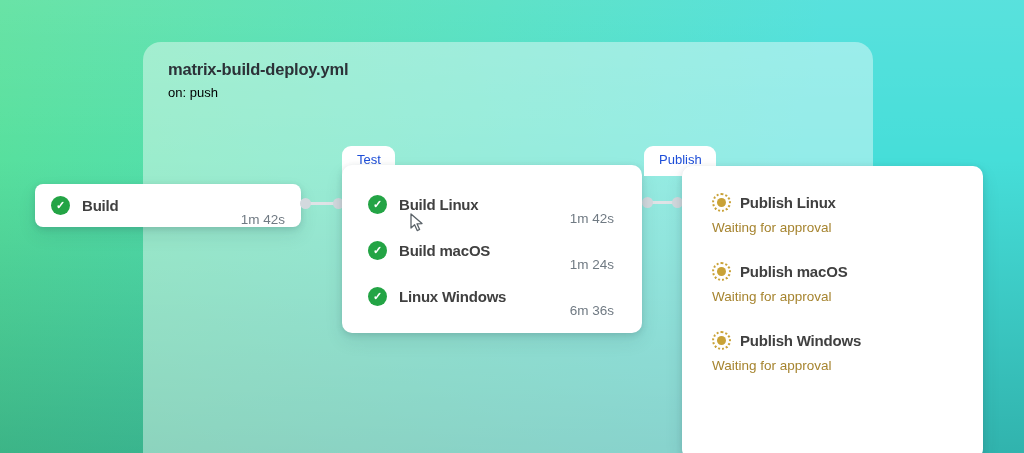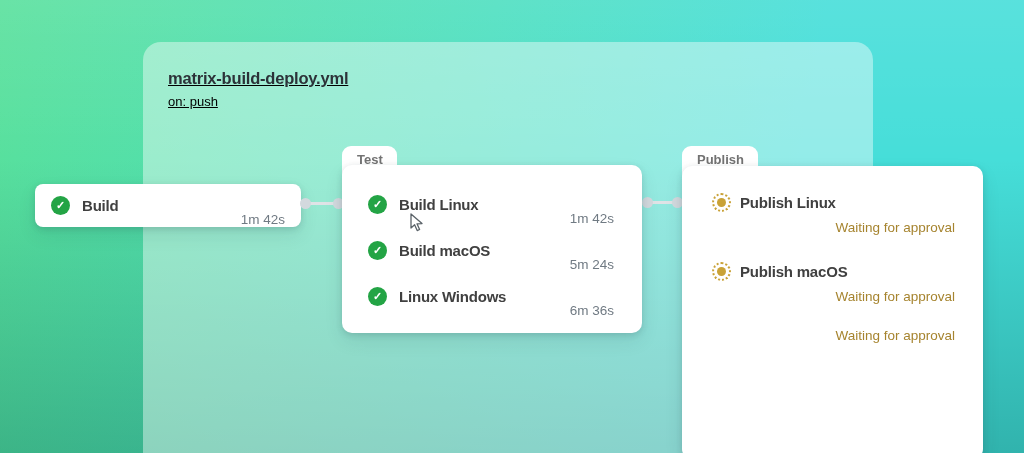--- a/index.html
+++ b/index.html
@@ -13,42 +13,42 @@
   }
 
   
   .panel {
     position: absolute;
     left: 143px; top: 42px;
     width: 730px; height: 440px;
     background: rgba(255,255,255,0.42);
     border-radius: 18px;
   }
-  .panel-header { position: absolute; left: 25px; top: 27px; text-decoration: underline; }
+  .panel-header { position: absolute; left: 25px; top: 18px; }
   .wf-title {
     font-size: 16.5px; font-weight: 700; color: #2c3238;
     letter-spacing: -0.2px;
   }
   .wf-trigger { margin-top: 6px; font-size: 13px; color: #000000; }
 
   
   .card {
     position: absolute;
     background: #ffffff;
     border-radius: 10px;
     box-shadow: 0 2px 6px rgba(31,60,70,0.16), 0 8px 18px rgba(31,60,70,0.10);
   }
   .tab {
     position: absolute;
     background: #ffffff;
     border-radius: 9px 9px 0 0;
     height: 30px;
     display: flex; align-items: center;
     padding: 0 14px 4px 15px;
-    font-size: 13px; font-weight: 700; color: #737373;
+    font-size: 13px; font-weight: 400; color: #1d4ed8;
   }
 
   
   .build-card {
     left: 35px; top: 184px; width: 266px; height: 43px;
     border-radius: 8px;
     display: flex; align-items: center;
     padding: 0 16px;
   }
 
@@ -82,26 +82,26 @@
     border: 2px dotted #c9a237;
     display: flex; align-items: center; justify-content: center;
   }
   .wait-dot { width: 9px; height: 9px; border-radius: 50%; background: #c9a237; }
 
   
   .test-tab  { left: 342px; top: 146px; }
   .test-card { left: 342px; top: 165px; width: 300px; height: 168px; padding-top: 16px; }
 
   
-  .pub-tab  { left: 682px; top: 146px; }
+  .pub-tab  { left: 644px; top: 146px; }
   .pub-card { left: 682px; top: 166px; width: 301px; height: 293px; padding: 24px 28px 12px 30px; }
   .pub-item { margin-bottom: 24px; }
   .pub-title-row { display: flex; align-items: center; height: 24px; }
   .pub-title-row .job-label { margin-left: 9px; }
-  .pub-status { margin-top: 6px; font-size: 13.5px; color: #a6842f; text-align: right; }
+  .pub-status { margin-top: 6px; font-size: 13.5px; color: #a6842f; }
 
   
   .conn-line {
     position: absolute; height: 3px;
     background: #dfe3e6; border-radius: 2px;
   }
   .conn-dot {
     position: absolute; width: 11px; height: 11px;
     border-radius: 50%; background: #d3d9de;
   }
@@ -135,21 +135,21 @@
 <div class="tab test-tab">Test</div>
 <div class="card test-card">
   <div class="job-row">
     <span class="check">✓</span>
     <span class="job-label">Build Linux</span>
     <span class="job-duration">1m 42s</span>
   </div>
   <div class="job-row">
     <span class="check">✓</span>
     <span class="job-label">Build macOS</span>
-    <span class="job-duration">5m 24s</span>
+    <span class="job-duration">1m 24s</span>
   </div>
   <div class="job-row">
     <span class="check">✓</span>
     <span class="job-label">Linux Windows</span>
     <span class="job-duration">6m 36s</span>
   </div>
 </div>
 
 <div class="tab pub-tab">Publish</div>
 <div class="card pub-card">
@@ -165,19 +165,25 @@
   <div class="pub-item">
     <div class="pub-title-row">
       <span class="wait">
           <span class="wait-dot"></span>
         </span>
       <span class="job-label">Publish macOS</span>
     </div>
     <div class="pub-status">Waiting for approval</div>
   </div>
   <div class="pub-item">
+    <div class="pub-title-row">
+      <span class="wait">
+          <span class="wait-dot"></span>
+        </span>
+      <span class="job-label">Publish Windows</span>
+    </div>
     <div class="pub-status">Waiting for approval</div>
   </div>
 </div>
 
 <svg class="cursor" width="14" height="20" viewBox="0 0 14 20">
   <path d="M1 1 L1 15 L4.6 11.8 L7.2 17.6 L9.6 16.5 L7 10.8 L12 10.6 Z" fill="#ffffff" stroke="#5a6268" stroke-width="1.3" stroke-linejoin="round"></path>
 </svg>
 
 </body></html>

